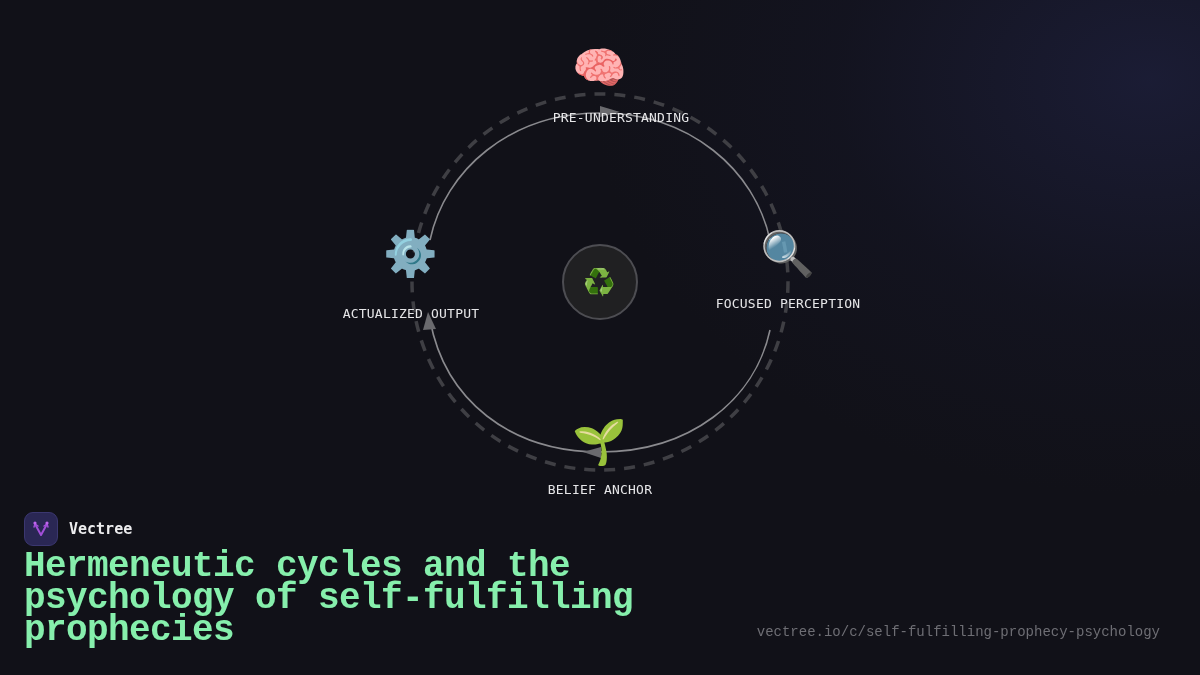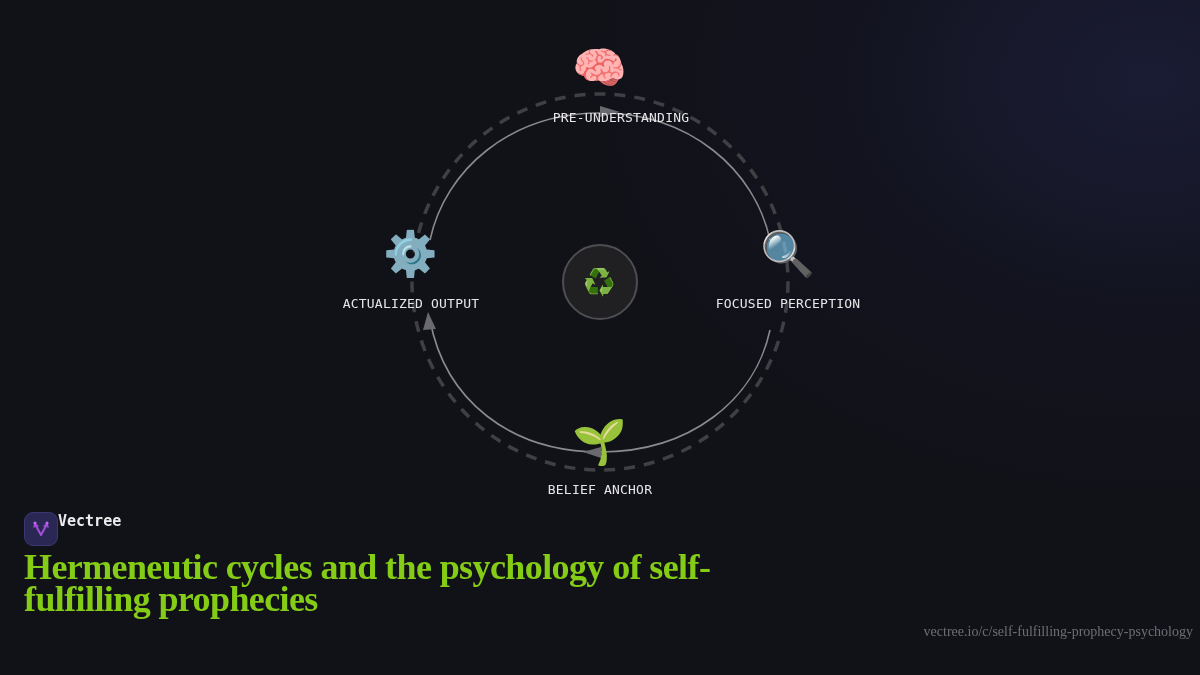--- a/index.html
+++ b/index.html
@@ -35,45 +35,45 @@
     width: 76px; height: 76px;
     border-radius: 50%;
     background: #202022;
     border: 2px solid #4d4d52;
     display: flex; align-items: center; justify-content: center;
     font-size: 26px;
     color: #5fb23a;
   }
   .brand {
     position: absolute; left: 24px; top: 512px;
-    display: flex; gap: 0;
+    display: flex; align-items: center; gap: 11px;
   }
   .brand-logo {
     width: 34px; height: 34px; border-radius: 9px;
     background: #2a2754;
     border: 1px solid #3b3770;
     display: flex; align-items: center; justify-content: center;
   }
   .brand-name {
     font-family: "DejaVu Sans Mono", "Liberation Mono", monospace;
     font-weight: bold; font-size: 15px; color: #ececee;
   }
   .title {
     position: absolute; left: 24px; top: 551px;
     width: 700px;
-    font-family: Liberation Serif, serif;
+    font-family: Liberation Mono, monospace;
     font-weight: bold;
     font-size: 36px;
     line-height: 32px;
-    color: #84cc16;
+    color: #86efac;
     letter-spacing: -0.6px;
   }
   .url {
-    position: absolute; right: 7px; top: 624px;
-    font-family: Liberation Serif, serif;
+    position: absolute; right: 40px; top: 624px;
+    font-family: Liberation Mono, monospace;
     font-size: 14px;
     color: #6e6e74;
   }
 </style>
 </head>
 <body>
 
 <div class="stage">
   <svg class="cycle" width="1200" height="675" viewBox="0 0 1200 675">
 
@@ -103,21 +103,21 @@
     <span class="label" style="margin-top:16px;">FOCUSED PERCEPTION</span>
   </div>
 
   <div class="node" style="left:600px; top:416px;">
     <span class="emoji">🌱</span>
     <span class="label" style="margin-top:14px;">BELIEF ANCHOR</span>
   </div>
 
   <div class="node" style="left:411px; top:228px;">
     <span class="emoji">⚙️</span>
-    <span class="label" style="margin-top:16px;">ACTUALIZED OUTPUT</span>
+    <span class="label" style="margin-top:26px;">ACTUALIZED OUTPUT</span>
   </div>
 </div>
 
 <div class="brand">
   <div class="brand-logo">
     <svg width="20" height="20" viewBox="0 0 20 20">
       <path d="M4 5 L10 16 L16 5" fill="none" stroke="#a24fd8" stroke-width="2" stroke-linecap="round" stroke-linejoin="round"></path>
       <path d="M4 5 L3 8 M4 5 L7 7 M16 5 L17 8 M16 5 L13 7" fill="none" stroke="#a24fd8" stroke-width="1.5" stroke-linecap="round"></path>
       <circle cx="4" cy="4" r="1.6" fill="#c065ee"></circle>
       <circle cx="16" cy="4" r="1.6" fill="#c065ee"></circle>

